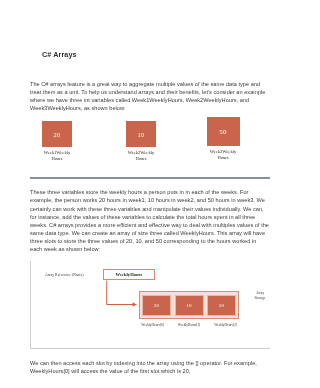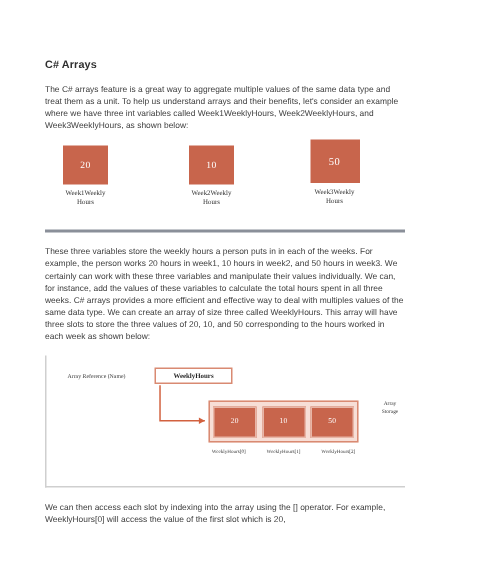--- a/index.html
+++ b/index.html
@@ -18,21 +18,21 @@
     position: relative;
     width: 300px;
     height: 388px;
     background: #ffffff;
     box-sizing: border-box;
     padding: 0 30px;
   }
 
   
   .doc-title {
-    margin: 0;
+    margin: 12px;
     padding-top: 38px;
     font-size: 7.2px;
     font-weight: bold;
     letter-spacing: 0.1px;
     color: #2f2f2f;
     line-height: 10px;
   }
 
   
   .para {

